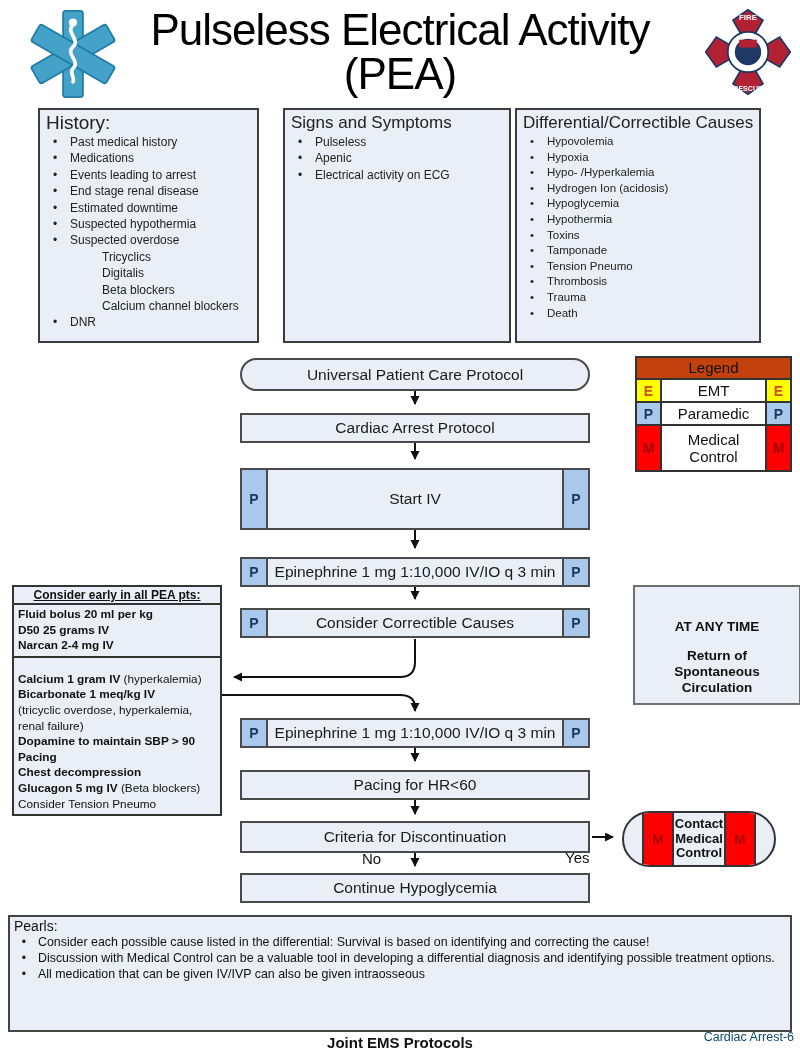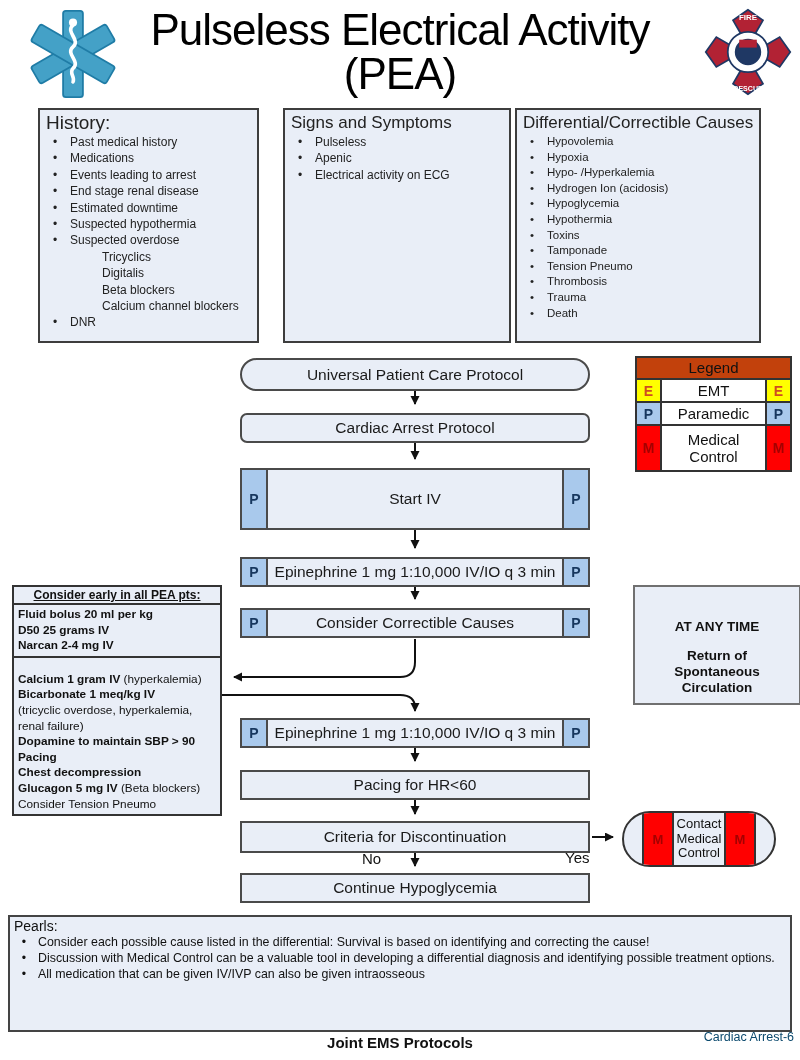--- a/index.html
+++ b/index.html
@@ -41,21 +41,21 @@
   .cell-p{background:#a9c9ec;color:#17375e;}
   .cell-m{background:#ff0000;color:#a40000;}
 
   
   .flow-box{position:absolute;left:240px;width:350px;background:#e9eef7;border:2px solid #4a4a4a;box-sizing:border-box;display:flex;align-items:stretch;}
   .flow-label{flex:1;display:flex;align-items:center;justify-content:center;font-size:15.5px;color:#1a1a1a;text-align:center;}
   .pbadge{width:24px;flex:0 0 24px;background:#a9c9ec;color:#17375e;font-weight:bold;font-size:14px;display:flex;align-items:center;justify-content:center;}
   .pbadge.lft{border-right:2px solid #4a4a4a;}
   .pbadge.rgt{border-left:2px solid #4a4a4a;}
   #node-universal{top:358px;height:33px;border-radius:17px;}
-  #node-cardiac{top:413px;height:30px;border-radius:7px;}
+  #node-cardiac{top:413px;height:30px;}
   #node-startiv{top:468px;height:62px;}
   #node-epi1{top:557px;height:30px;}
   #node-correctible{top:608px;height:30px;}
   #node-epi2{top:718px;height:30px;}
   #node-pacing{top:770px;height:30px;}
   #node-criteria{top:821px;height:32px;}
   #node-continue{top:873px;height:30px;}
 
   .flow-lbl-sm{position:absolute;font-size:15px;color:#111;}
   #no-label{left:362px;top:850px;}
@@ -73,21 +73,21 @@
   
   #any-time{position:absolute;left:633px;top:585px;width:168px;height:120px;background:#e9eef7;border:2px solid #707070;box-sizing:border-box;text-align:center;font-weight:bold;color:#111;}
   #any-time .l1{margin-top:32px;font-size:13.5px;}
   #any-time .l2{margin:14px auto 0;width:100px;font-size:13.5px;line-height:16px;}
 
   
   #contact{position:absolute;left:622px;top:811px;width:154px;height:56px;background:#e9eef7;border:2px solid #333;border-radius:28px;box-sizing:border-box;overflow:hidden;}
   .mband{position:absolute;top:-2px;bottom:-2px;width:28px;background:#ff0000;border-left:2px solid #333;border-right:2px solid #333;display:flex;align-items:center;justify-content:center;color:#a40000;font-weight:bold;font-size:13px;}
   .mband.lft{left:18px;}
   .mband.rgt{right:18px;}
-  #contact-text{position:absolute;left:48px;right:48px;top:0;bottom:0;display:flex;flex-direction:column;align-items:center;justify-content:center;font-size:13px;line-height:14.5px;color:#111;}
+  #contact-text{position:absolute;left:48px;right:48px;top:0;bottom:0;display:flex;flex-direction:column;align-items:center;justify-content:center;font-size:13px;line-height:14.5px;color:#111;font-weight:bold;}
 
   
   #pearls{position:absolute;left:8px;top:915px;width:784px;height:117px;background:#e9eef7;border:2px solid #444;box-sizing:border-box;overflow:hidden;}
   #pearls-title{font-size:14px;color:#111;padding:1px 0 0 4px;line-height:16px;}
   #pearls .b-row{font-size:12.4px;line-height:16px;color:#111;}
   #pearls .b-dot{flex:0 0 28px;}
   #pearls .b-txt{padding-right:6px;}
 
   
   #footer-center{position:absolute;left:0;right:0;top:1034px;text-align:center;font-size:15px;font-weight:bold;color:#111;}

